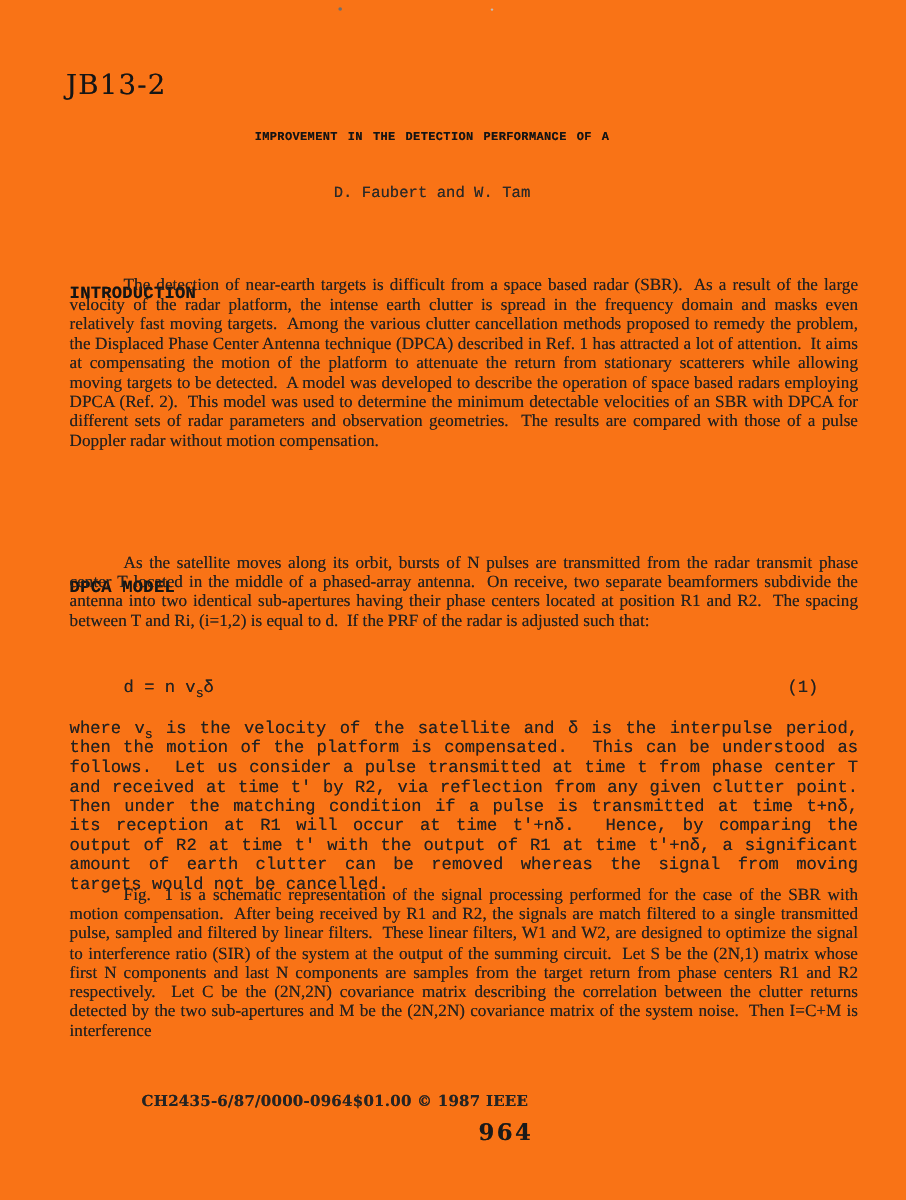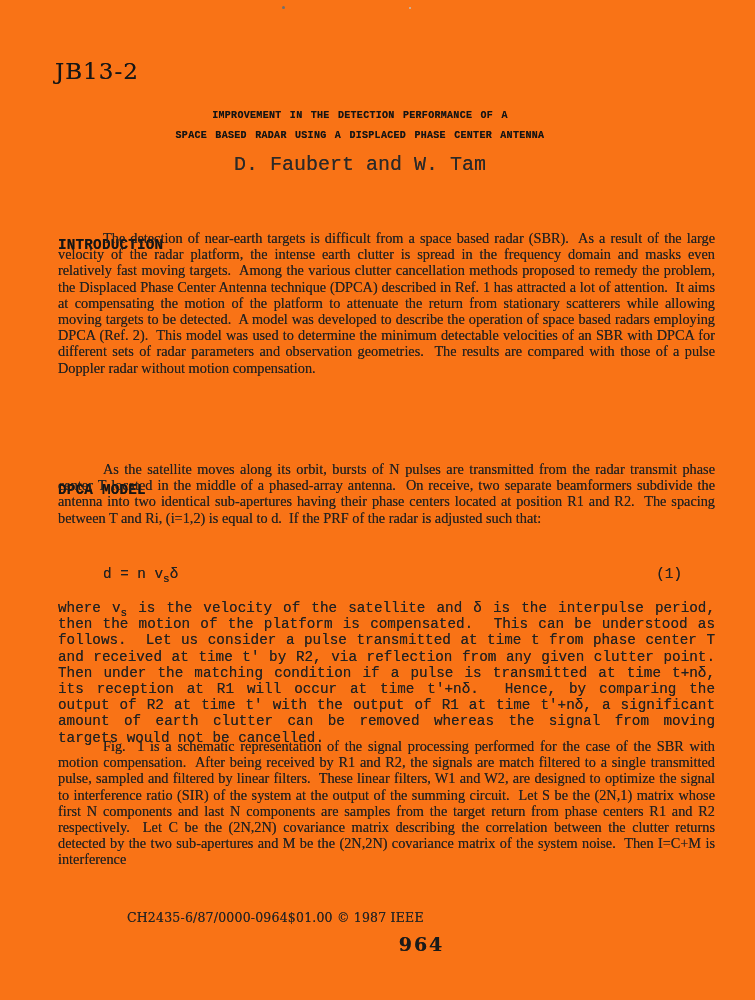--- a/index.html
+++ b/index.html
@@ -23,21 +23,21 @@
     text-align:center;
     font-weight:bold;
     font-size:10px;line-height:20px;
     letter-spacing:0.3px;
     word-spacing:2px;
     color:#141414;
   }
   .authors{
     position:absolute;left:30px;top:153px;width:660px;
     text-align:center;
-    font-size:20px;color:#2a2a2a;
+    font-size:13px;color:#2a2a2a;
   }
   .heading{
     position:absolute;left:58px;
     font-weight:bold;font-size:14.3px;color:#141414;
     letter-spacing:0.2px;
     margin-top:37px;
   }
   .para{
     position:absolute;left:58px;width:657px;
     font-size:14.3px;line-height:16.2px;
@@ -47,23 +47,23 @@
   }
   .indent{ text-indent:45px;font-family:Liberation Serif, serif; }
   .equation-row{
     position:absolute;left:58px;width:657px;top:566px;
     font-size:14.3px;color:#222;
   }
   .equation-body{ padding-left:45px; }
   .equation-number{ float:right; margin-right:33px; }
   sub{ font-size:11px; line-height:0; }
   .footer-line{
-    position:absolute;left:127px;top:910px;
+    position:absolute;left:118px;top:910px;
     font-family:"DejaVu Serif", serif;
-    font-size:12.5px;font-weight:normal;color:#242424;
+    font-size:12.5px;font-weight:bold;color:#242424;
     letter-spacing:0.2px;
   }
   .page-number{
     position:absolute;left:0;top:933px;width:755px;
     text-align:center;
     font-family:"DejaVu Serif", serif;
     font-size:19px;font-weight:bold;color:#1a1a1a;
     letter-spacing:2px;
     margin-left:44px;
   }
@@ -76,21 +76,20 @@
 
 <div class="page">
 
   <div class="speck speck-a"></div>
   <div class="speck speck-b"></div>
 
   <div class="paper-code ink">JB13-2</div>
 
   <div class="title-block ink">
     <div>IMPROVEMENT IN THE DETECTION PERFORMANCE OF A</div>
-    <div>SPACE BASED RADAR USING A DISPLACED PHASE CENTER ANTENNA</div>
   </div>
 
   <div class="authors ink">D. Faubert and W. Tam</div>
 
   <div class="heading ink" style="top:200px;">INTRODUCTION</div>
 
   <div class="para indent ink" style="top:230px;">The detection of near-earth targets is difficult from a space based radar (SBR).  As a result of the large velocity of the radar platform, the intense earth clutter is spread in the frequency domain and masks even relatively fast moving targets.  Among the various clutter cancellation methods proposed to remedy the problem, the Displaced Phase Center Antenna technique (DPCA) described in Ref. 1 has attracted a lot of attention.  It aims at compensating the motion of the platform to attenuate the return from stationary scatterers while allowing moving targets to be detected.  A model was developed to describe the operation of space based radars employing DPCA (Ref. 2).  This model was used to determine the minimum detectable velocities of an SBR with DPCA for different sets of radar parameters and observation geometries.  The results are compared with those of a pulse Doppler radar without motion compensation.</div>
 
   <div class="heading ink" style="top:445px;">DPCA MODEL</div>
 

